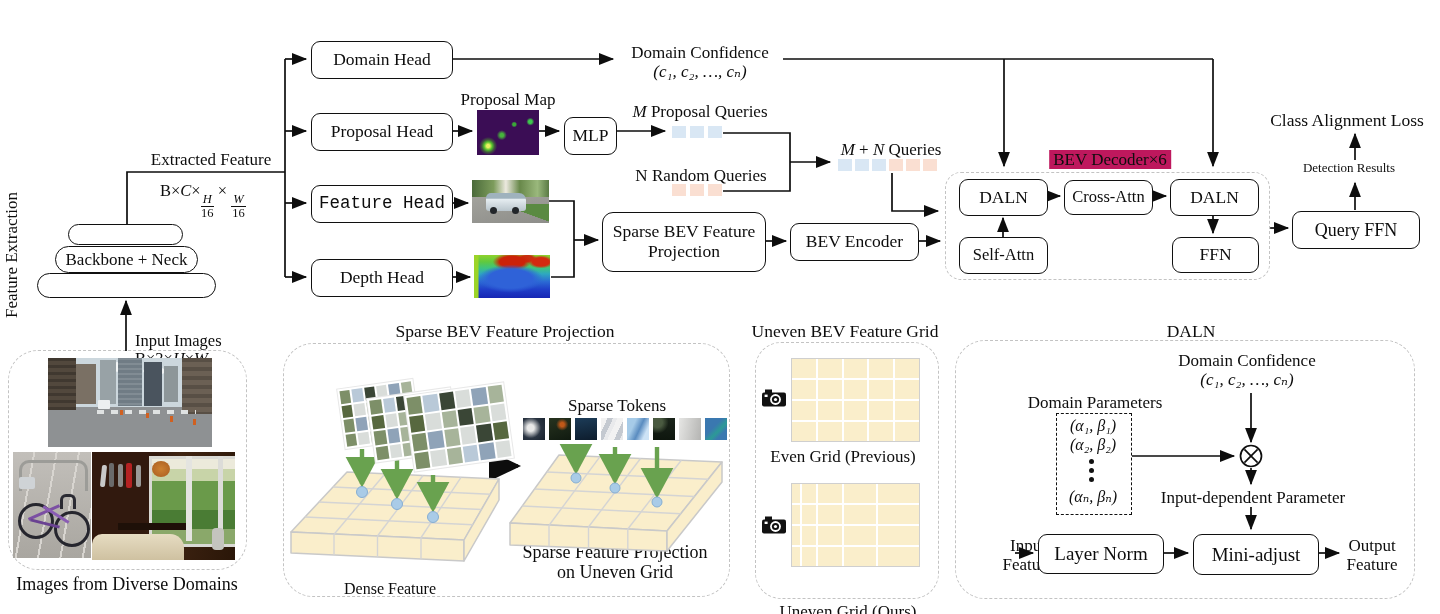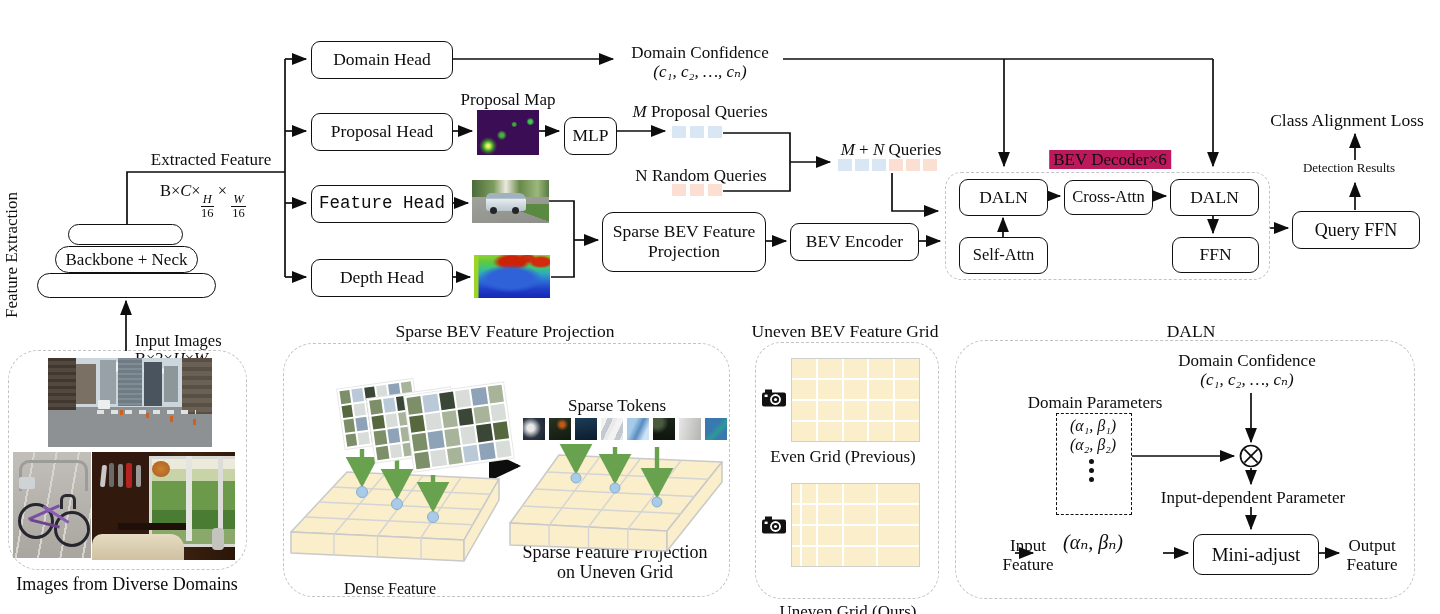--- a/index.html
+++ b/index.html
@@ -536,27 +536,30 @@
   </div>
   <div class="lbl cx" style="left:1095px;top:393px;">Domain Parameters</div>
   <div class="dashdark" style="left:1056px;top:413px;width:74px;height:100px;"></div>
   <div class="lbl cx z3" style="left:1093px;top:417px;font-size:16px;"><i>(α₁, β₁)</i></div>
   <div class="lbl cx z3" style="left:1093px;top:436px;font-size:16px;"><i>(α₂, β₂)</i></div>
   <div class="vdots" style="left:1089px;top:459px;">
     <span></span>
       <span></span>
       <span></span>
   </div>
-  <div class="lbl cx z3" style="left:1093px;top:488px;font-size:20px;margin-top:43px;"><i>(αₙ, βₙ)</i></div>
+  <div class="lbl cx z3" style="left:1093px;top:488px;font-size:16px;"><i>(αₙ, βₙ)</i></div>
 
   <div class="lbl cx" style="left:1253px;top:488px;">Input-dependent Parameter</div>
 
   <div class="lbl cx" style="left:1008px;top:536px;margin-left:20px;">
     <span>Input</span><br><span>Feature</span>
   </div>
+  <div class="box" style="left:1038px;top:534px;width:124px;height:38px;font-size:19px;">
+      <span>Layer Norm</span>
+    </div>
   <div class="box" style="left:1193px;top:534px;width:124px;height:39px;font-size:19px;">
       <span>Mini-adjust</span>
     </div>
   <div class="lbl cx" style="left:1372px;top:536px;">
     <span>Output</span><br><span>Feature</span>
   </div>
 
 </div>
 
 </body></html>

